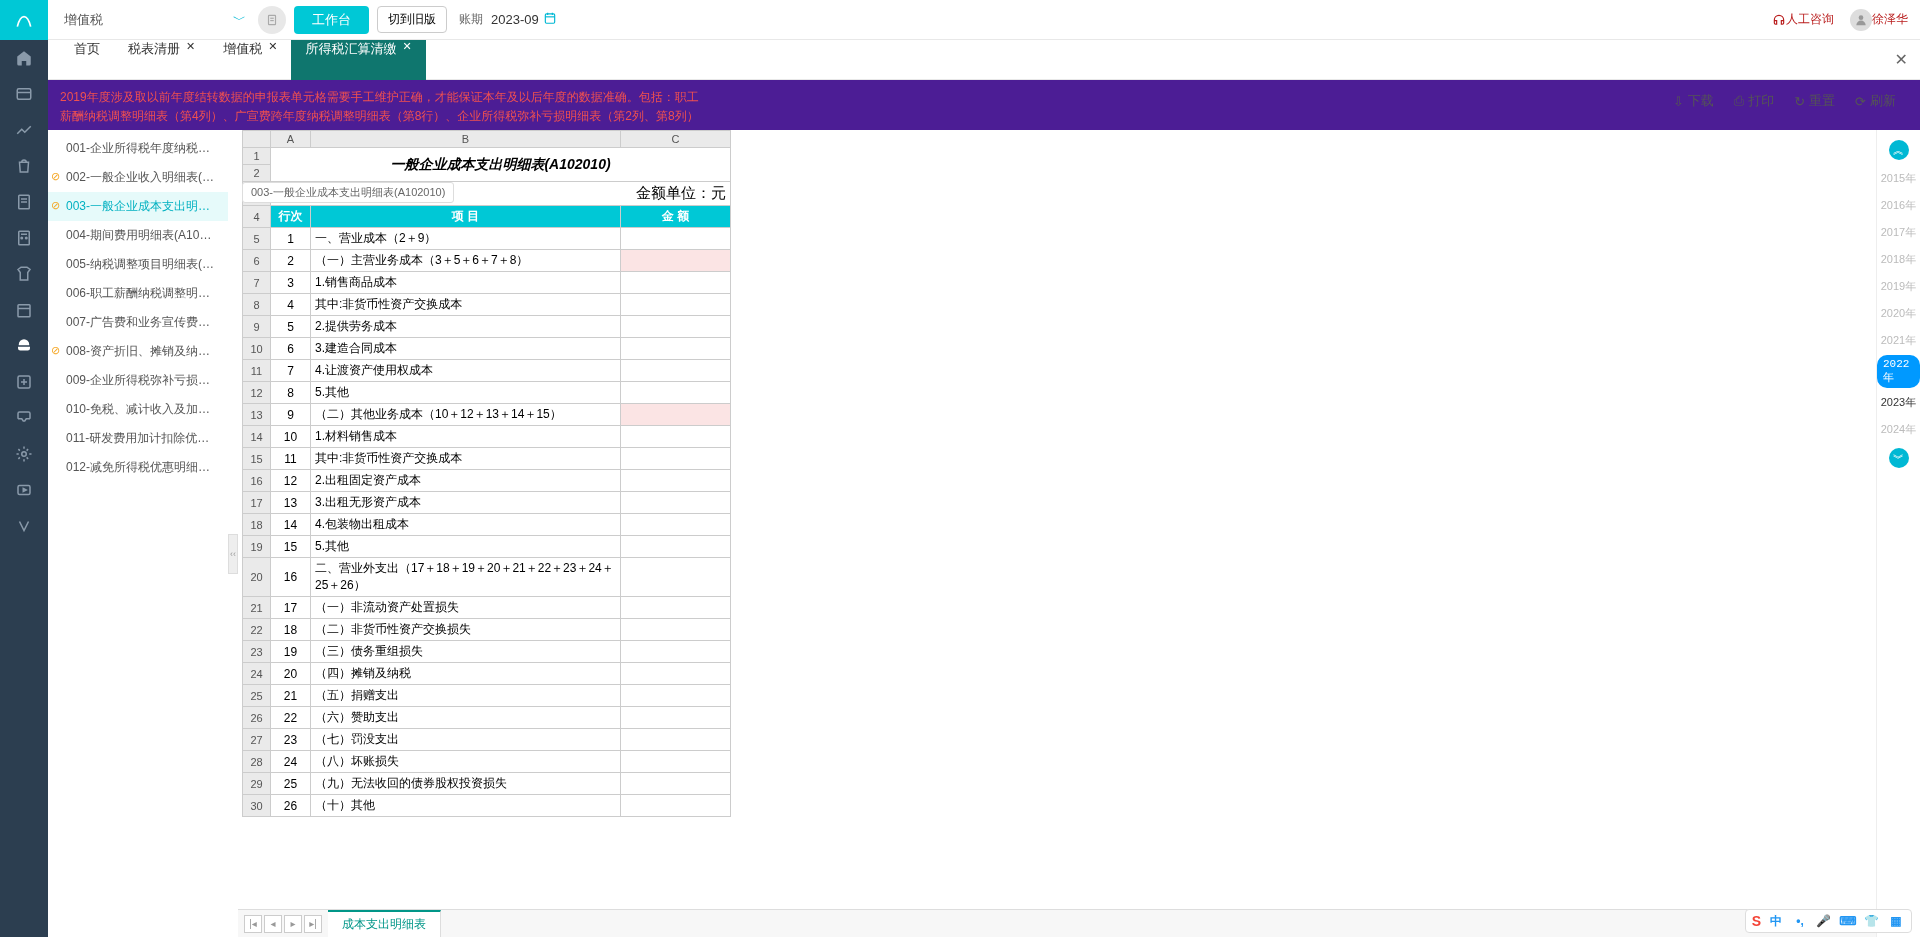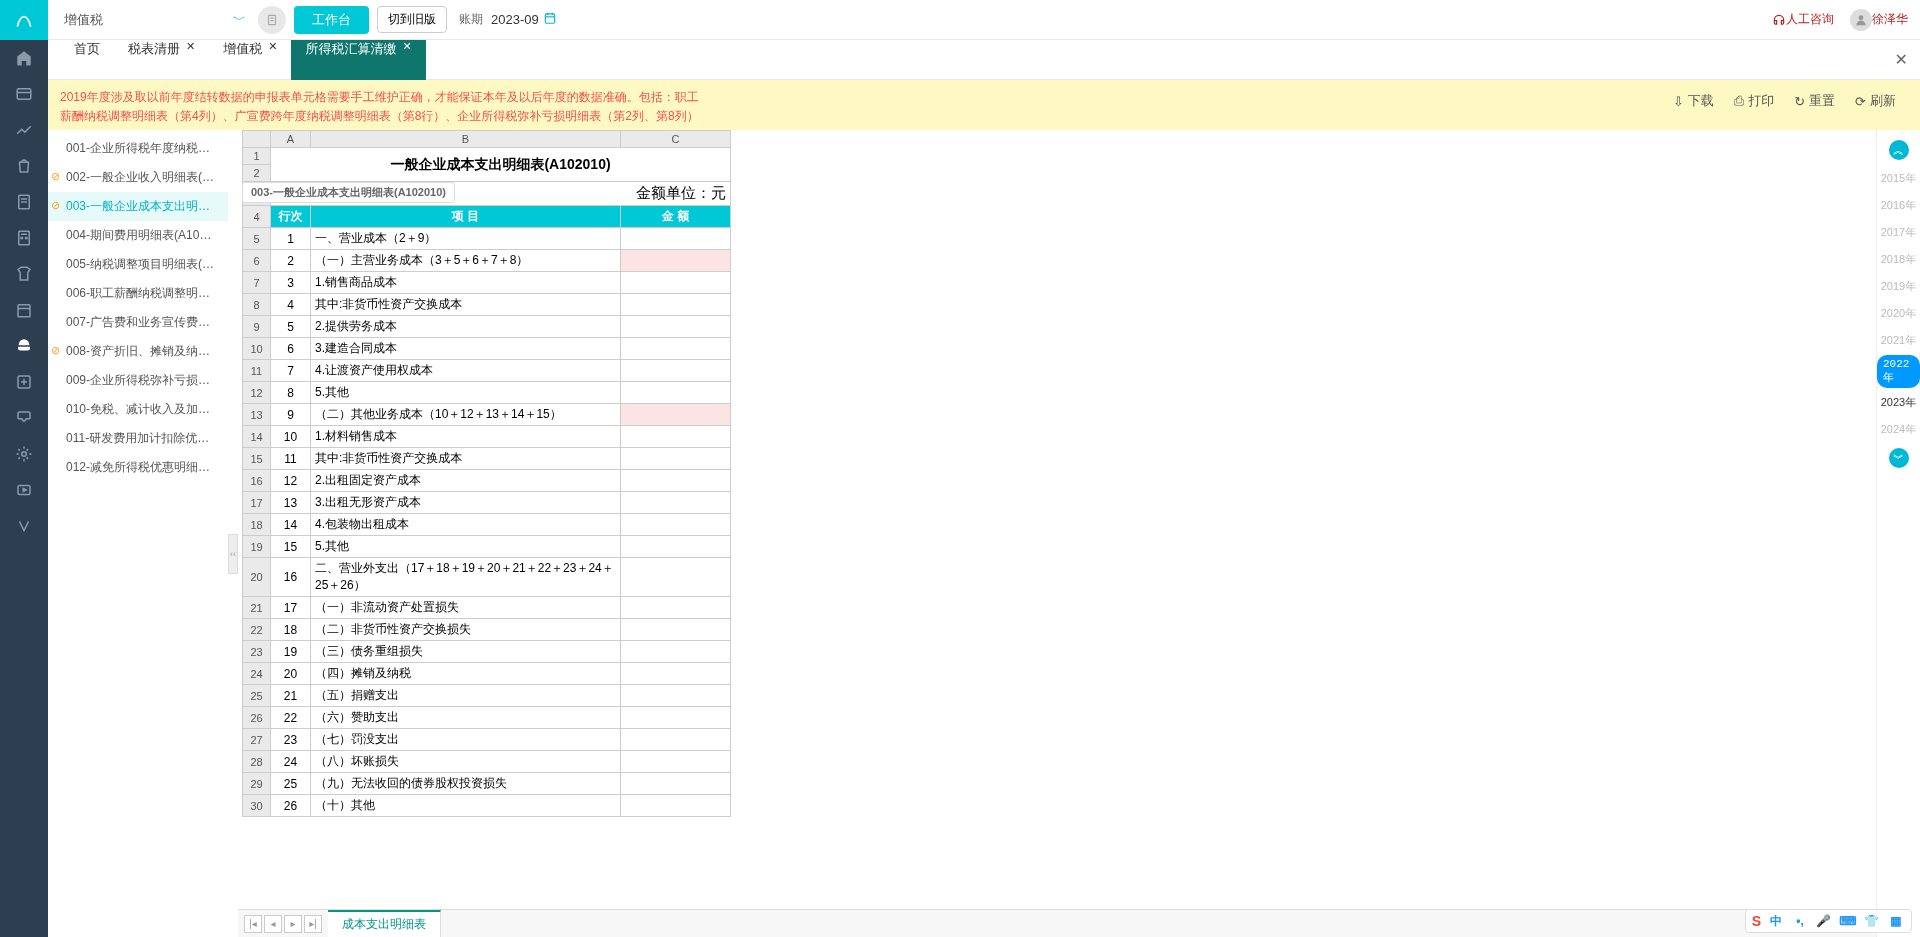--- a/index.html
+++ b/index.html
@@ -41,47 +41,47 @@
 
 
 .content { flex: 1; display: flex; overflow: hidden; position: relative; }
 
 
 .form-list-panel { width: 180px; background: #fff; padding: 4px 0; overflow-y: auto; position: relative; }
 .form-list-panel::before { content: ""; position: absolute; left: 0; right: 0; top: 0; height: 40px; }
 .form-list-item { padding: 6px 10px 6px 18px; font-size: 12px; color: #555; cursor: pointer; white-space: nowrap; overflow: hidden; text-overflow: ellipsis; position: relative; }
 .form-list-item.selected { background: #e6fafa; color: #02b1c1; }
 .form-list-item .warn { color: #f5a623; position: absolute; left: 3px; top: 7px; font-size: 11px; }
-.notice-wrap { padding: 8px 12px 4px 12px; background: #fef9c3; }
+.notice-wrap { padding: 8px 12px 4px 12px; background: #4c1d95; }
 .notice { font-size: 12px; color: #f05050; line-height: 1.6; max-width: 640px; }
 
 
 .toolbar-right { position: absolute; right: 24px; top: 12px; display: flex; gap: 20px; z-index: 3; }
 .toolbar-right .tb-btn { font-size: 13px; color: #555; display: flex; align-items: center; gap: 4px; cursor: pointer; }
 
 
 .sheet-wrap { flex: 1; background: #fff; display: flex; flex-direction: column; overflow: hidden; position: relative; }
 .sheet-scroll { flex: 1; overflow: auto; position: relative; }
 .sheet { border-collapse: collapse; font-size: 12px; margin-left: 4px; }
 .sheet td, .sheet th { border: 1px solid #ccc; padding: 2px 4px; height: 17px; }
 .col-rownum { width: 28px; background: #eaeaea; text-align: center; color: #555; font-size: 11px; }
 .col-a { width: 40px; text-align: center; background: #fff; }
 .col-b { width: 310px; background: #fff; }
 .col-c { width: 110px; background: #fff; }
 .colhead { background: #eaeaea; text-align: center; font-size: 11px; color: #555; }
-.title-cell { text-align: center; font-weight: bold; font-size: 14px; height: 24px; }
+.title-cell { text-align: center; font-weight: bold; font-size: 14px; height: 24px; font-style: italic; }
 .unit-cell { text-align: right; font-size: 15px; }
 .hdr { background: #00c8d6; color: white; text-align: center; font-weight: bold; }
 .pink { background: #fbe4e4; }
 .indent1 { padding-left: 20px; }
 .indent2 { padding-left: 40px; }
 .indent3 { padding-left: 56px; }
 
 
-.crumb-pill { position: absolute; left: 4px; top: 52px; background: #fff; border: 1px solid #ddd; border-radius: 3px; padding: 2px 8px; font-size: 11px; color: #666; z-index: 5; font-weight: bold; }
+.crumb-pill { position: absolute; left: 4px; top: 52px; background: #fff; border: 1px solid #ddd; border-radius: 3px; padding: 2px 8px; font-size: 11px; color: #666; z-index: 5; }
 
 
 .sheet-tabs { height: 28px; border-top: 1px solid #ddd; display: flex; align-items: center; background: #f7f7f7; font-size: 12px; }
 .sheet-tabs .nav-arrows { display: flex; gap: 2px; padding: 0 6px; }
 .sheet-tabs .arrow { width: 18px; height: 18px; border: 1px solid #ccc; display:flex;align-items:center;justify-content:center; font-size:10px; color:#999; cursor:pointer; background:#fff; }
 .sheet-tabs .tab-item { padding: 4px 14px; color: #009688; border-right: 1px solid #ddd; cursor: pointer; border-top: 2px solid #009688; background:#fff; }
 
 
 .year-rail { width: 44px; background: #fff; border-left: 1px solid #eee; display: flex; flex-direction: column; align-items: center; padding: 6px 0; gap: 2px; }
 .year-rail .yr { font-size: 11px; color: #bbb; padding: 5px 2px; cursor: pointer; }

